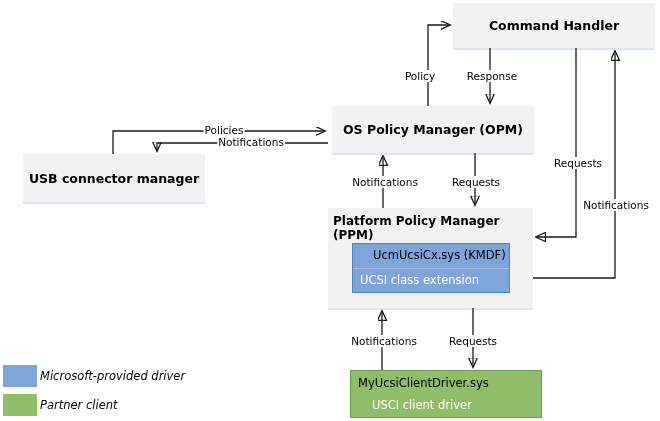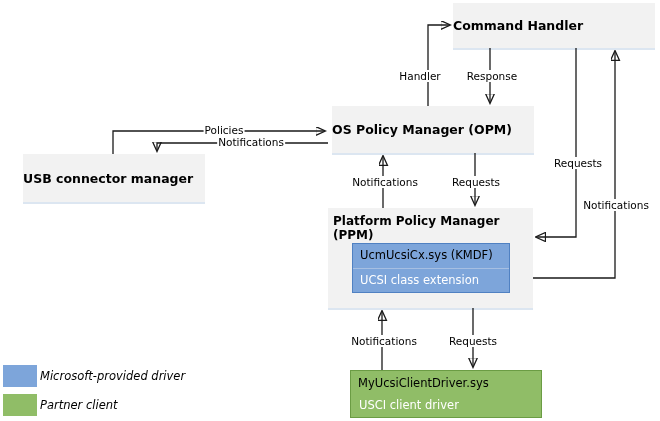--- a/index.html
+++ b/index.html
@@ -3,45 +3,45 @@
 <meta charset="utf-8">
 <style>
   html,body { margin:0; padding:0; background:#ffffff; }
   .canvas {
     position:relative; width:660px; height:421px; background:#ffffff;
     font-family:"DejaVu Sans","Liberation Sans",sans-serif; overflow:hidden;
   }
   
   .node {
     position:absolute; background:#f2f2f2; color:#000;
-    display:flex; align-items:center; 
+    display:flex; align-items:center; justify-content:center;
     font-weight:bold; font-size:12.5px; text-align:center;
     box-shadow:0 2px 0 #dce6f1; z-index:1; box-sizing:border-box;
   }
   #node-command-handler { left:453px; top:3px;  width:202px; height:45px; }
   #node-opm             { left:332px; top:106px; width:202px; height:47px; }
   #node-usb             { left:23px;  top:154px; width:182px; height:48px; }
   #node-ppm             { left:328px; top:208px; width:205px; height:100px;
                           display:block; text-align:left; }
   .ppm-title { font-weight:bold; font-size:12px; padding:6px 0 0 5px; }
 
   
   .driver-box {
     position:absolute; z-index:2; box-sizing:border-box;
     font-weight:normal; font-size:11.5px;
   }
   #box-ucmucsicx { left:352px; top:243px; width:158px; height:50px;
                    background:#7da5da; border:1.5px solid #5081c2; }
-  #box-ucmucsicx .drv-row1 { height:24px; line-height:23px; padding-left:7px;
+  #box-ucmucsicx .drv-row1 { height:24px; line-height:23px; padding-left:20px;
                    color:#000; border-bottom:1px solid #a6bfe2; }
   #box-ucmucsicx .drv-row2 { height:22px; line-height:22px; padding-left:7px; color:#fff; }
   #box-client    { left:350px; top:370px; width:192px; height:48px;
                    background:#90bd67; border:1.5px solid #6b9c44; }
   #box-client .drv-row1 { height:24px; line-height:25px; padding-left:7px; color:#000; }
-  #box-client .drv-row2 { height:21px; line-height:20px; padding-left:8px; color:#fff; }
+  #box-client .drv-row2 { height:21px; line-height:20px; padding-left:21px; color:#fff; }
 
   
   svg.wires { position:absolute; left:0; top:0; z-index:3; pointer-events:none; }
   svg.wires path { fill:none; stroke:#1a1a1a; stroke-width:1.3; }
 
   
   .elabel {
     position:absolute; z-index:4; transform:translate(-50%,-50%);
     background:#fff; color:#000; font-size:10.5px; line-height:12px;
     padding:0 1px; white-space:nowrap;
@@ -100,21 +100,21 @@
     <path d="M113,154 V131 H325" marker-end="url(#arr)"></path>
     <path d="M328,143 H157 V151" marker-end="url(#arr)"></path>
     <path d="M383,208 V156" marker-end="url(#arr)"></path>
     <path d="M475,153 V205" marker-end="url(#arr)"></path>
     <path d="M576,48 V237 H536" marker-end="url(#arr)"></path>
     <path d="M533,278 H615 V51" marker-end="url(#arr)"></path>
     <path d="M382,370 V311" marker-end="url(#arr)"></path>
     <path d="M473,308 V367" marker-end="url(#arr)"></path>
   </svg>
 
-  <div class="elabel" style="left:420px; top:76px;">Handler</div>
+  <div class="elabel" style="left:420px; top:76px;">Policy</div>
   <div class="elabel" style="left:492px; top:76px;">Response</div>
   <div class="elabel" style="left:224px; top:130px;">Policies</div>
   <div class="elabel" style="left:251px; top:142px;">Notifications</div>
   <div class="elabel" style="left:385px; top:182px;">Notifications</div>
   <div class="elabel" style="left:476px; top:182px;">Requests</div>
   <div class="elabel" style="left:578px; top:163px;">Requests</div>
   <div class="elabel" style="left:616px; top:205px;">Notifications</div>
   <div class="elabel" style="left:384px; top:341px;">Notifications</div>
   <div class="elabel" style="left:473px; top:341px;">Requests</div>
 

